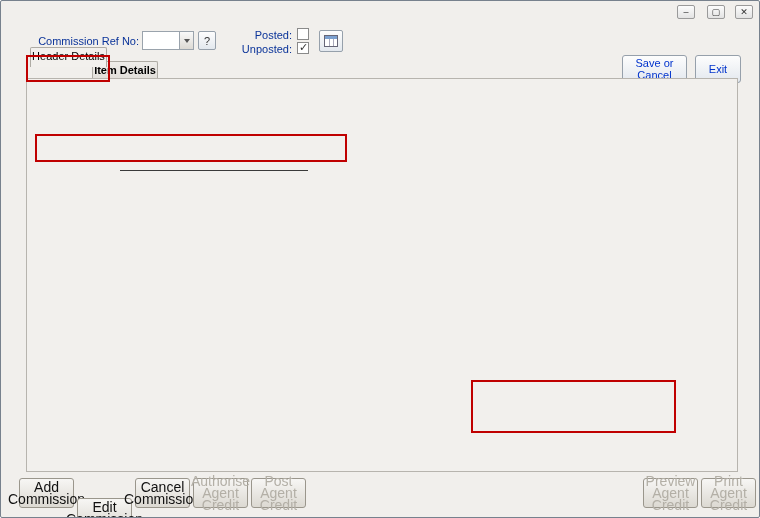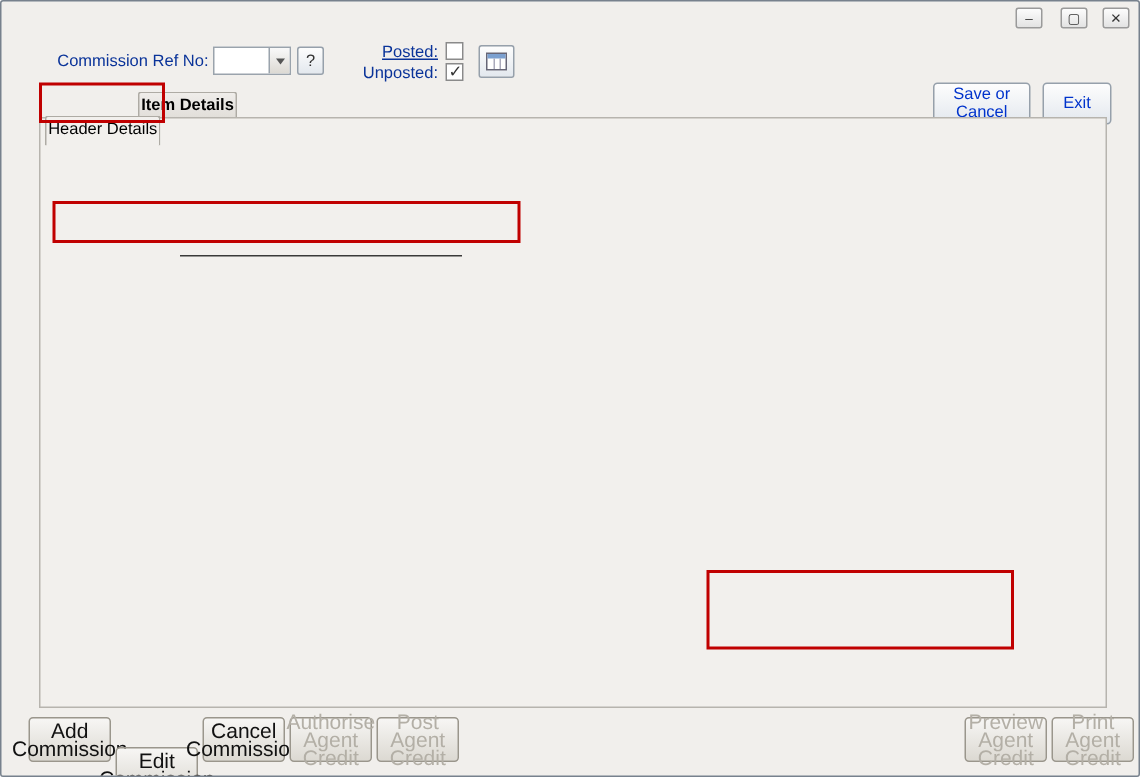--- a/index.html
+++ b/index.html
@@ -98,33 +98,33 @@
 
   <div class="abs lbl" style="left:30px;top:33px;width:108px;">Commission Ref No:</div>
   <div class="abs fld combo" style="left:141px;top:30px;width:52px;height:19px;">
     <span class="txt"></span>
       <span class="arrowbox">
         <i></i>
       </span>
   </div>
   <div class="abs sq-btn" style="left:197px;top:30px;width:18px;height:19px;">?</div>
 
-  <div class="abs lbl" style="left:240px;top:27px;width:51px;text-decoration:underline;">Posted:</div>
+  <div class="abs lbl" style="left:240px;top:27px;width:51px;">Posted:</div>
   <div class="abs cb" style="left:296px;top:27px;"></div>
   <div class="abs lbl" style="left:230px;top:41px;width:61px;">Unposted:</div>
   <div class="abs cb checked" style="left:296px;top:41px;"></div>
   <div class="abs sq-btn" style="left:318px;top:29px;width:24px;height:22px;">
     <span class="table-icon"></span>
   </div>
 
   <div class="abs btn-top" style="left:621px;top:25px;width:65px;height:28px;">Save or
 Cancel</div>
   <div class="abs btn-top" style="left:694px;top:25px;width:46px;height:28px;">Exit</div>
 
-  <div class="abs tab active" style="left:29px;top:76px;width:77px;height:20px;">Header Details</div>
+  <div class="abs tab active" style="left:29px;top:46px;width:77px;height:20px;">Header Details</div>
   <div class="abs tab" style="left:91px;top:60px;width:66px;height:17px;font-weight:bold;">Item Details</div>
   <div class="abs annotation" style="left:25px;top:54px;width:84px;height:27px;"></div>
 
   <div class="abs panel" style="left:25px;top:77px;width:712px;height:394px;"></div>
 
   <div class="abs groupbox" style="left:32px;top:90px;width:414px;height:374px;">
     <span class="gb-title">Commission Details:</span>
   </div>
 
   <div class="abs lbl" style="left:24px;top:102px;width:91px;">Ref No:</div>

